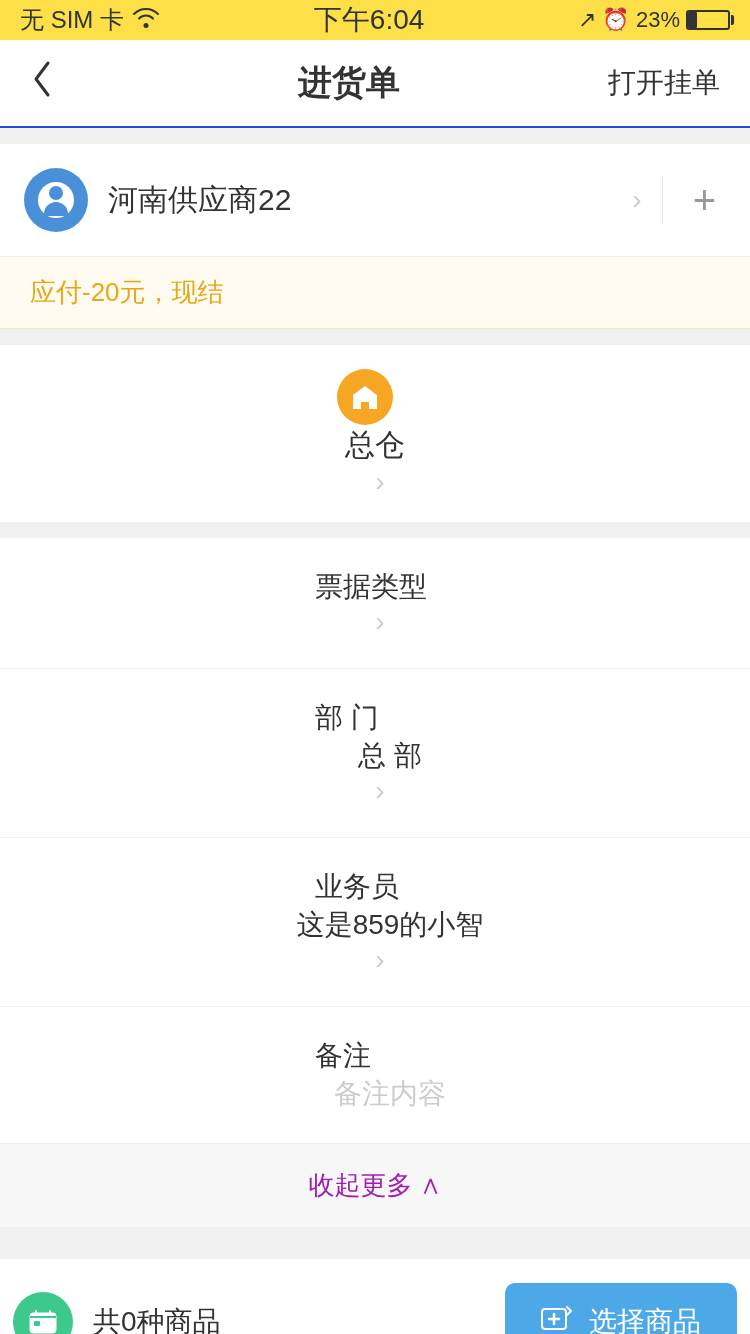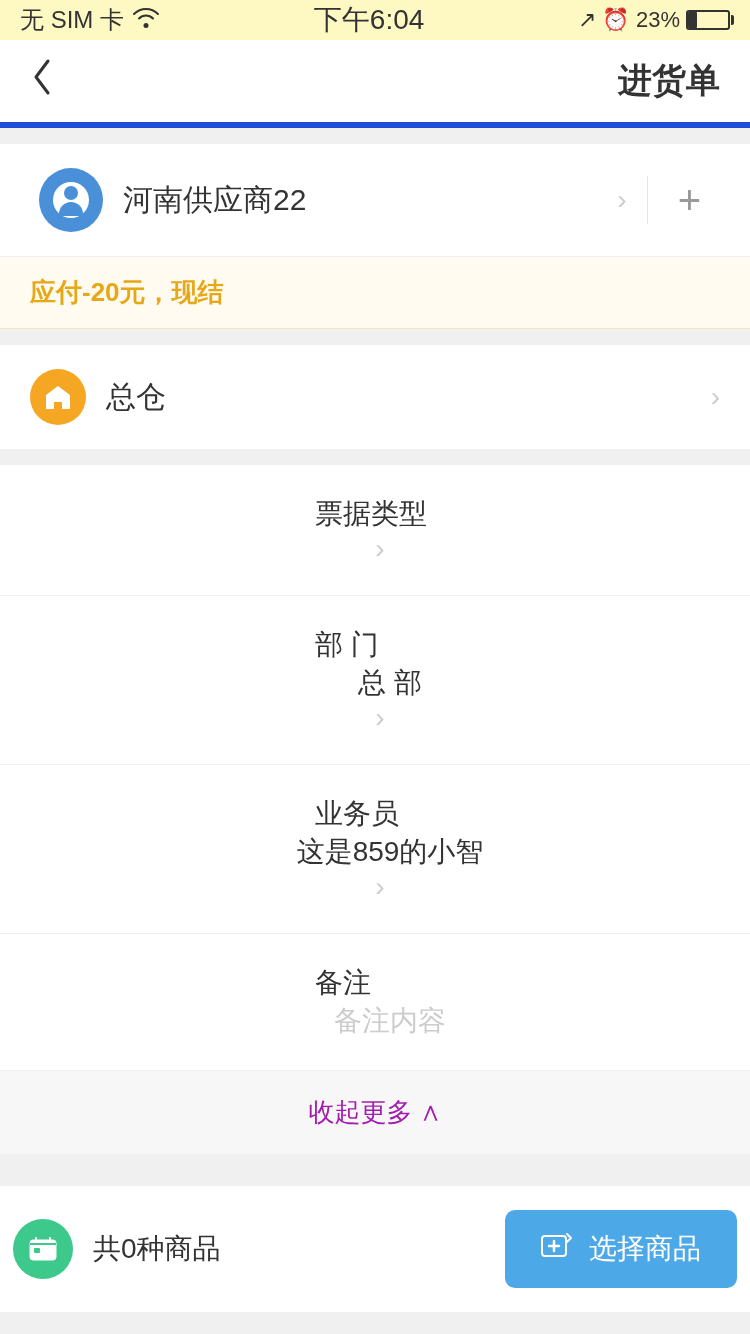--- a/index.html
+++ b/index.html
@@ -10,21 +10,21 @@
       background: #f0f0f0;
       font-family: -apple-system, "PingFang SC", "Helvetica Neue", Arial, sans-serif;
       font-size: 28px;
       color: #333;
     }
 
     
     .status-bar {
       width: 750px;
       height: 40px;
-      background: #fef9c3;
+      background: #fde047;
       display: flex;
       align-items: center;
       justify-content: space-between;
       padding: 0 20px;
       font-size: 24px;
       color: #333;
       text-align: center;
     }
     .status-left { display: flex; align-items: center; gap: 8px; }
     .status-center { font-size: 28px; font-weight: 500; }
@@ -57,21 +57,21 @@
 
     
     .nav-bar {
       width: 750px;
       height: 88px;
       background: #fff;
       display: flex;
       align-items: center;
       justify-content: space-between;
       padding: 0 30px;
-      border-bottom: 6px solid #1d4ed8;
+      border-bottom: 2px solid #1d4ed8;
     }
     .nav-back {
       font-size: 36px;
       color: #333;
       cursor: pointer;
       width: 60px;
     }
     .nav-title {
       font-size: 34px;
       font-weight: 600;
@@ -92,21 +92,21 @@
     
     .card-section {
       background: #fff;
       margin-bottom: 0;
     }
 
     
     .supplier-row {
       display: flex;
       align-items: center;
-      padding: 24px 39px;
+      padding: 24px 24px;
       background: #fff;
       border-bottom: 1px solid #f0f0f0;
     }
     .supplier-avatar {
       width: 64px;
       height: 64px;
       border-radius: 50%;
       background: #4a90d9;
       display: flex;
       align-items: center;
@@ -166,21 +166,20 @@
       margin-left: 10px;
     }
 
     
     .notice-banner {
       background: #fffbf0;
       padding: 18px 30px;
       font-size: 26px;
       color: #e6a817;
       border-bottom: 1px solid #f5e8c0;
-      font-weight: bold;
     }
 
     
     .form-row {
       display: flex;
       align-items: center;
       padding: 30px 30px;
       background: #fff;
       border-bottom: 1px solid #f0f0f0;
       cursor: pointer;
@@ -199,20 +198,21 @@
     }
     .form-value.placeholder {
       color: #ccc;
     }
     .warehouse-row {
       display: flex;
       align-items: center;
       padding: 24px 30px;
       background: #fff;
       cursor: pointer;
+      flex-direction: column;
     }
     .warehouse-icon {
       width: 56px;
       height: 56px;
       border-radius: 50%;
       background: #f5a623;
       display: flex;
       align-items: center;
       justify-content: center;
       margin-right: 20px;
@@ -303,20 +303,21 @@
   </div>
 </div>
 
 <div class="nav-bar">
   <span class="nav-back">
     <svg width="24" height="40" viewBox="0 0 24 40" fill="none">
       <path d="M18 4 L6 20 L18 36" stroke="#333" stroke-width="3" stroke-linecap="round" stroke-linejoin="round"></path>
     </svg>
   </span>
   <span class="nav-title">进货单</span>
+  <span class="nav-action">打开挂单</span>
 </div>
 
 <div class="section-gap"></div>
 
 <div class="card-section">
   <div class="supplier-row">
     <div class="supplier-avatar">
       <div class="supplier-avatar-inner"></div>
     </div>
     <span class="supplier-name">河南供应商22</span>

